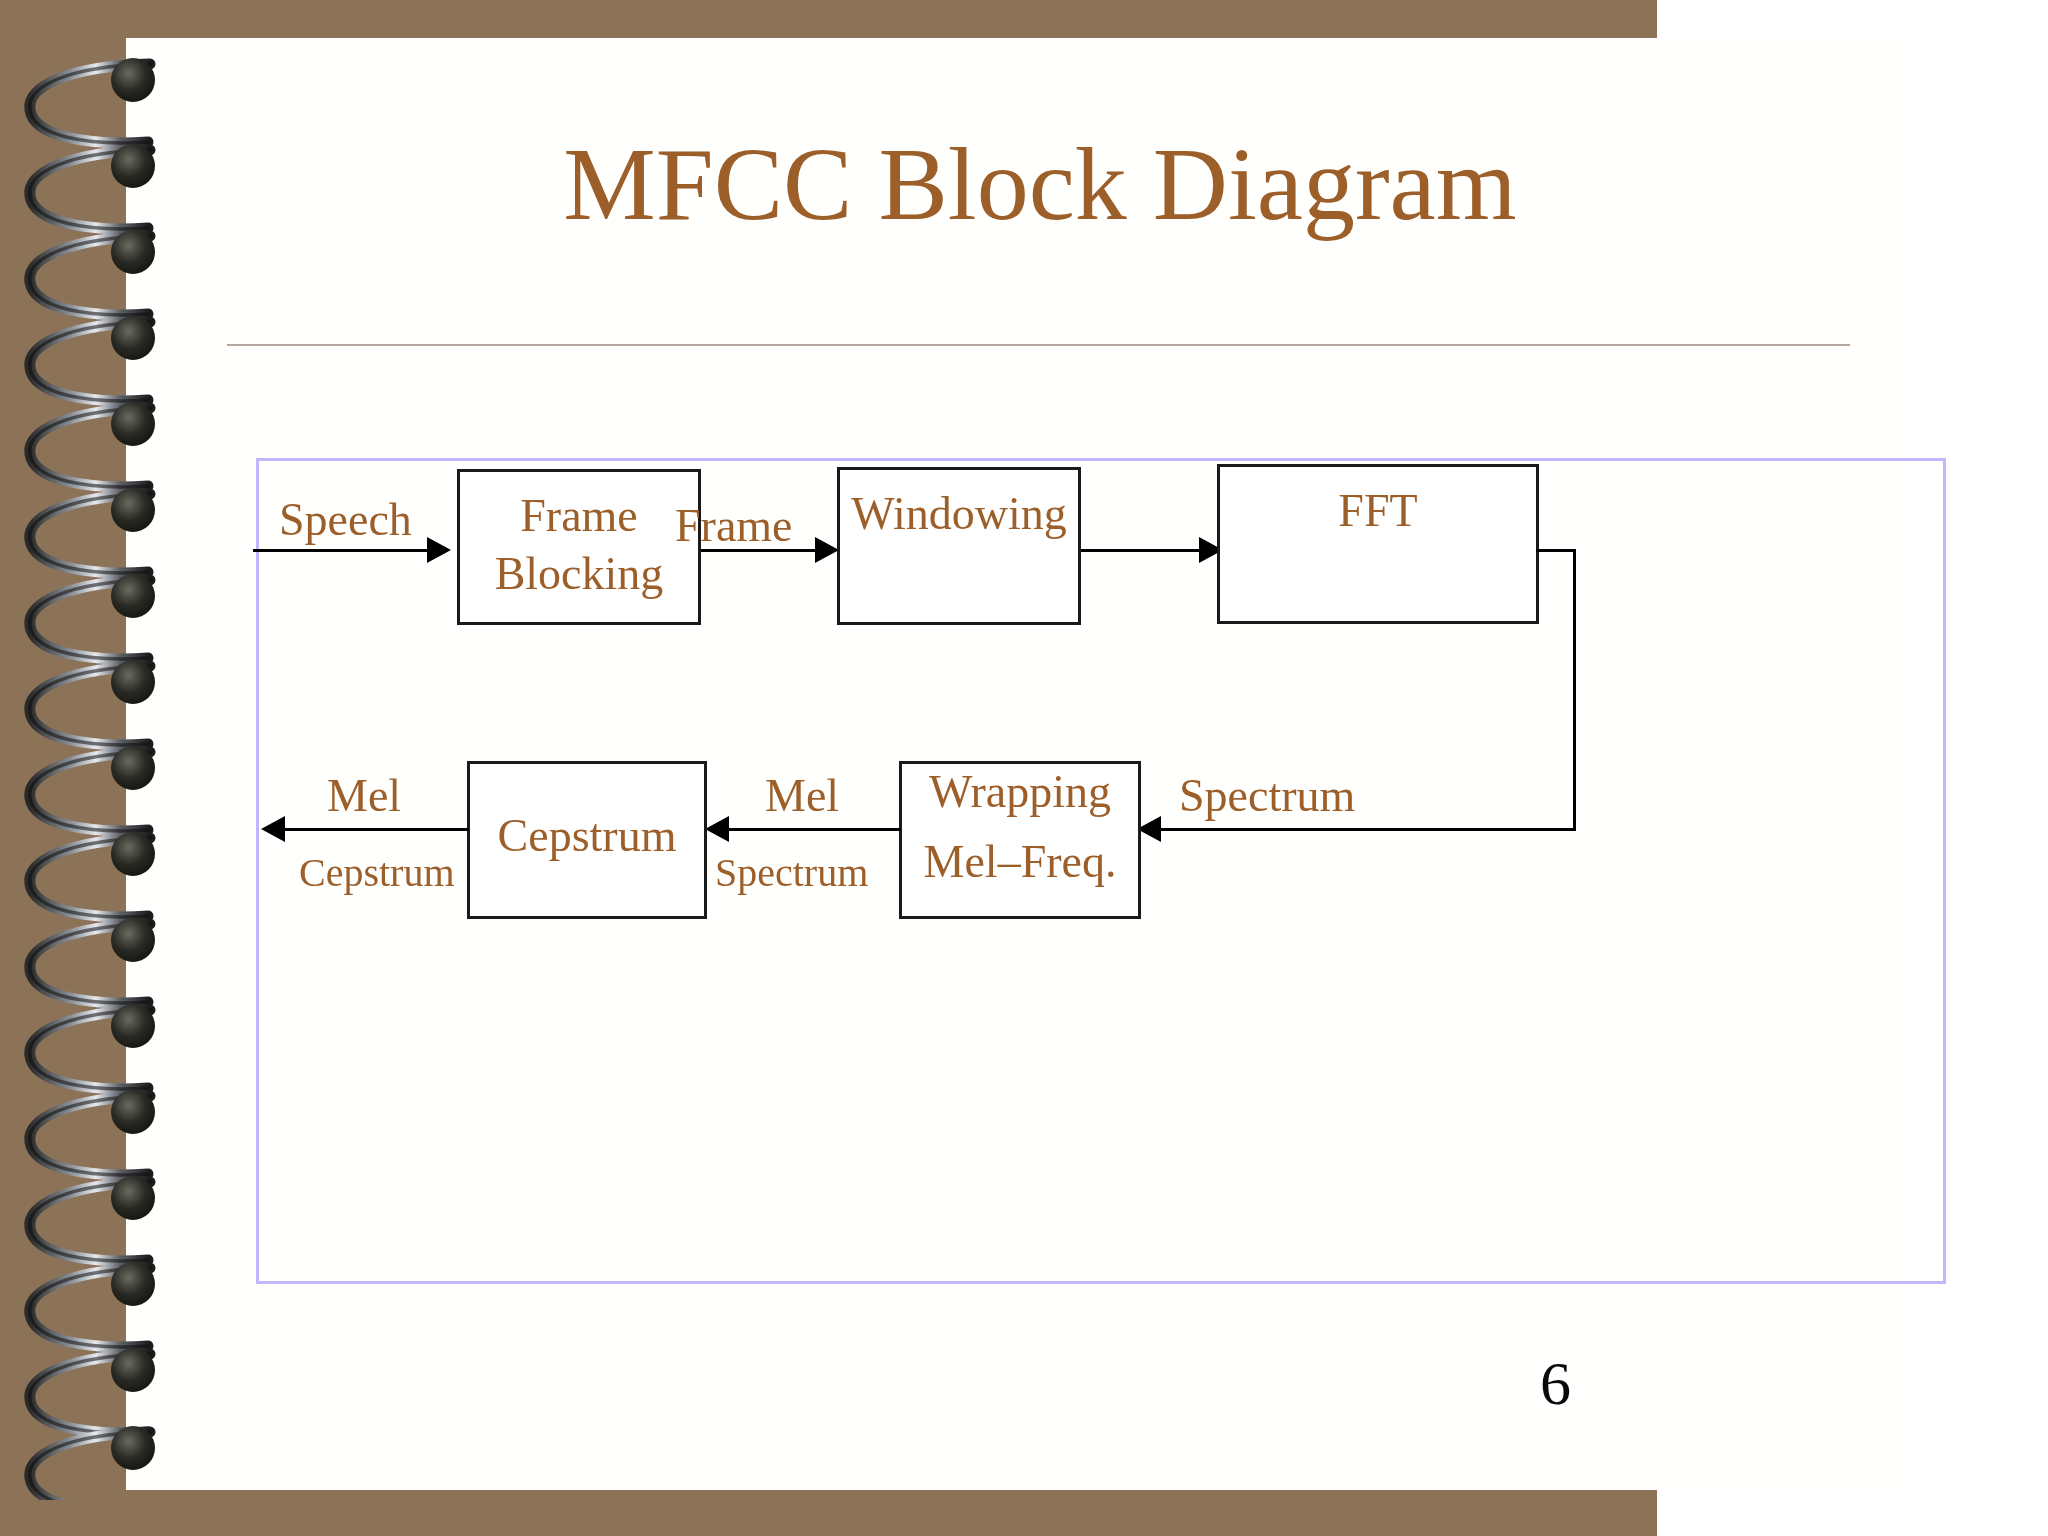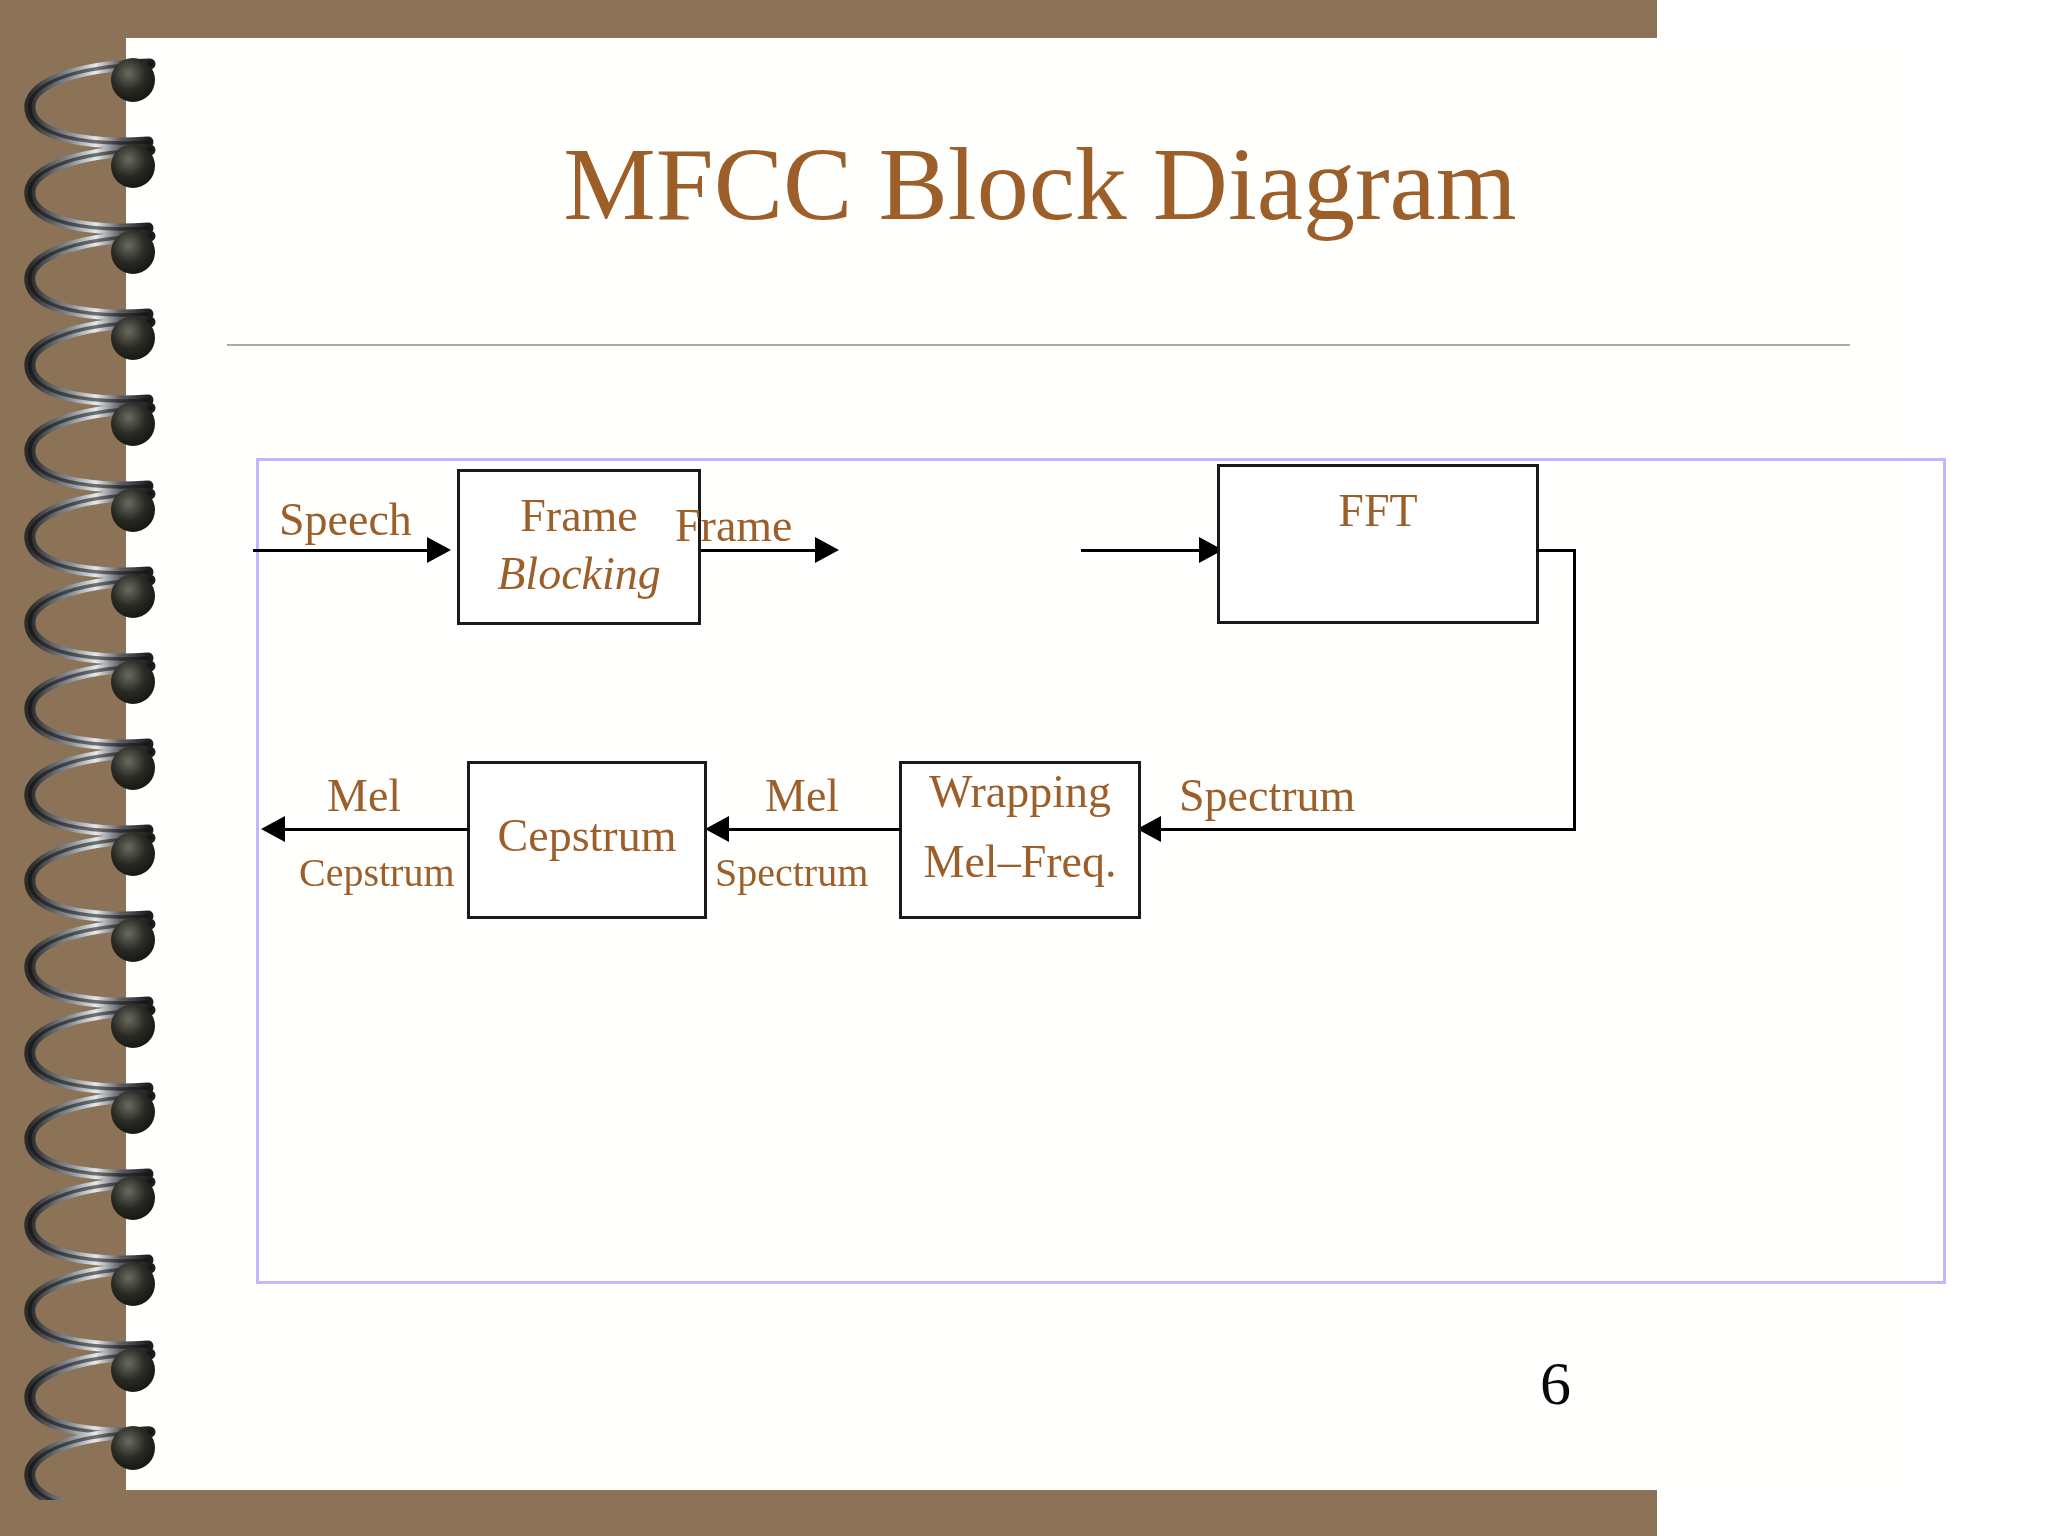--- a/index.html
+++ b/index.html
@@ -198,27 +198,30 @@
   <div id="title-rule"></div>
 
   <div id="diagram">
 
     <div class="hline" style="left:-6px; top:88px; width:176px;"></div>
     <div class="arrow-r" style="left:168px; top:76px;"></div>
     <div class="elabel" style="left:20px; top:36px;">Speech</div>
 
     <div class="node" style="left:198px; top:8px; width:244px; height:156px;">
       <span class="nlabel">Frame</span>
-      <span class="nlabel" style="padding-top:6px;font-style:italic;">Blocking</span>
+      <span class="nlabel" style="padding-top:6px;">Blocking</span>
     </div>
 
     <div class="hline" style="left:442px; top:88px; width:120px;"></div>
     <div class="arrow-r" style="left:556px; top:76px;"></div>
     <div class="elabel" style="left:416px; top:42px;">Frame</div>
 
+    <div class="node" style="left:578px; top:6px; width:244px; height:158px;">
+      <span class="nlabel">Windowing</span>
+    </div>
 
     <div class="hline" style="left:822px; top:88px; width:126px;"></div>
     <div class="arrow-r" style="left:940px; top:76px;"></div>
 
     <div class="node" style="left:958px; top:3px; width:322px; height:160px;text-align:center;">
       <span class="nlabel">FFT</span>
     </div>
 
     <div class="hline" style="left:1277px; top:88px; width:40px;"></div>
     <div class="vline" style="left:1314px; top:88px; height:282px;"></div>

